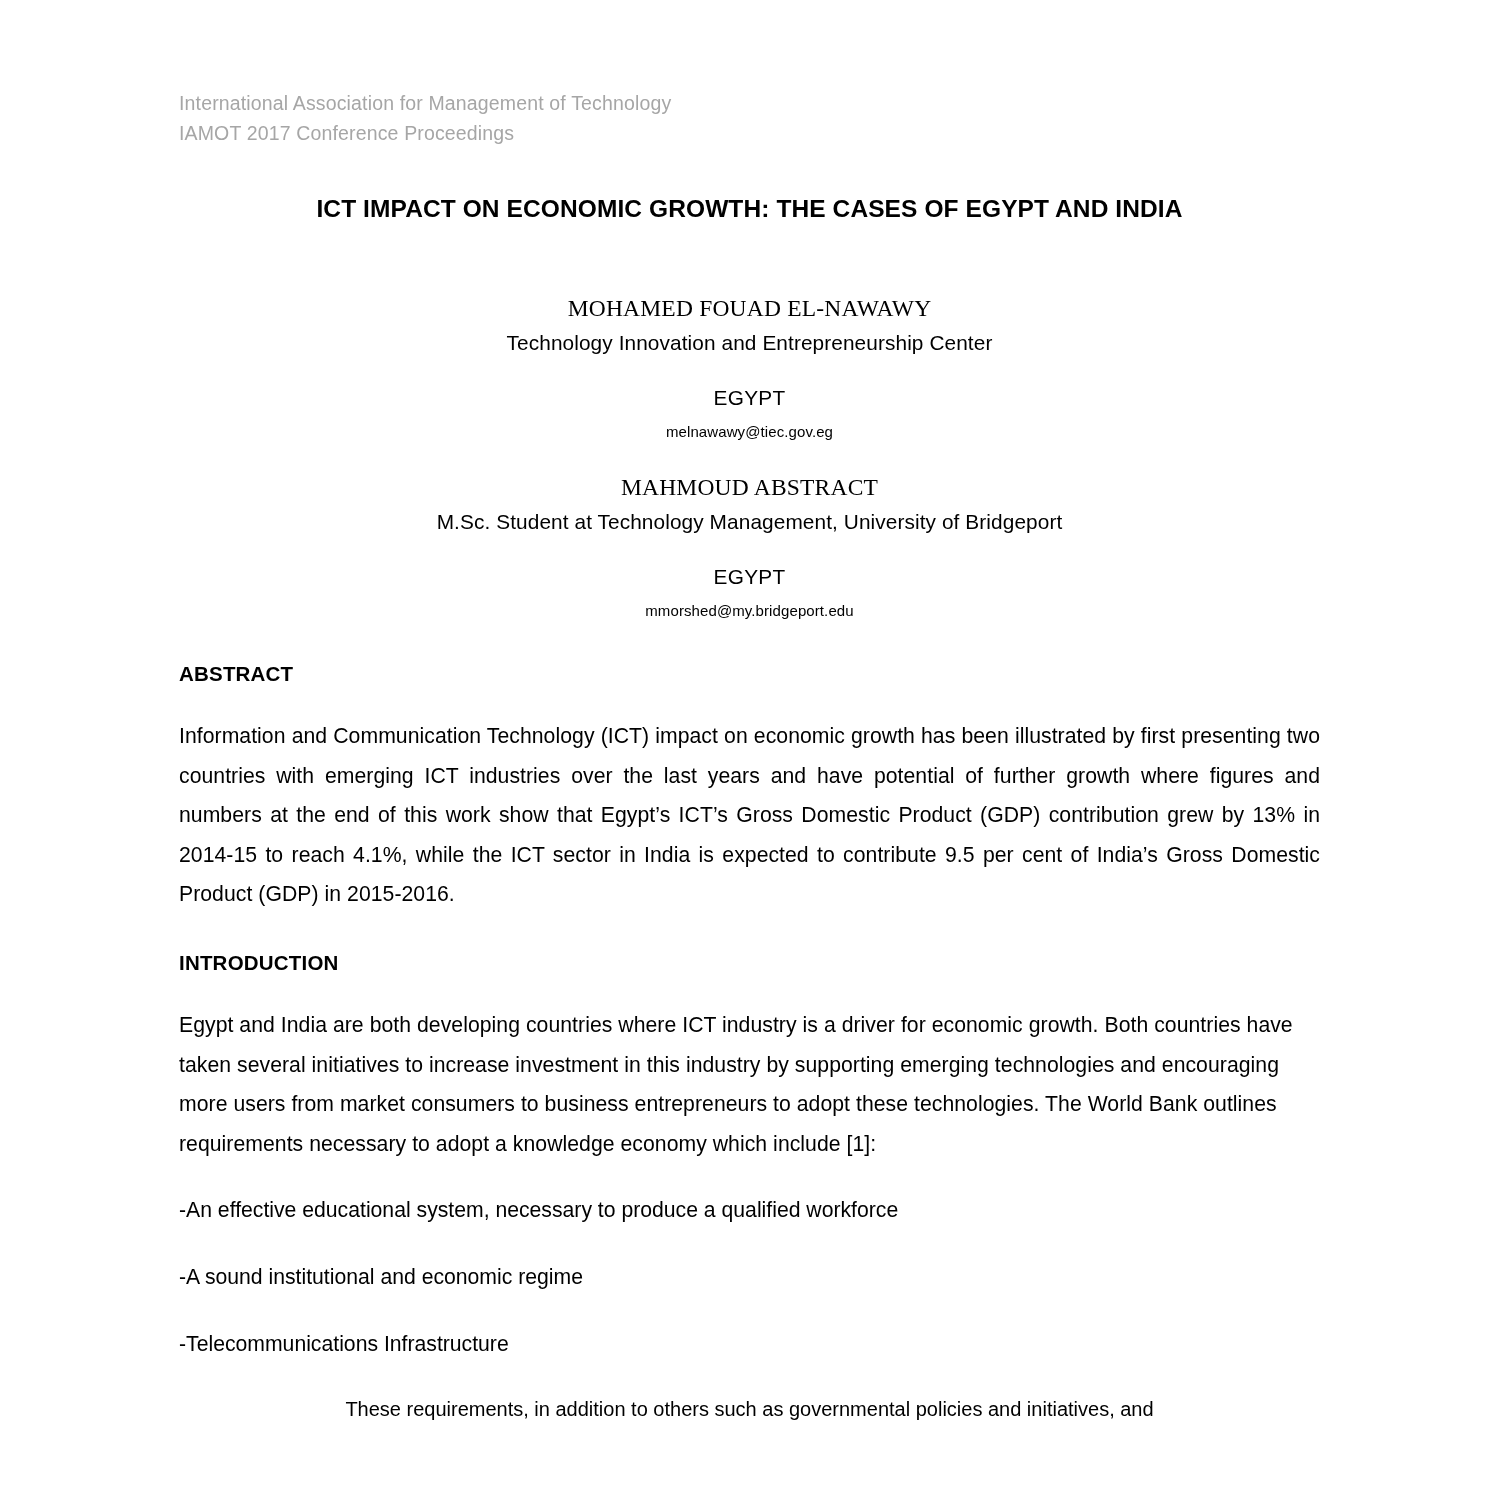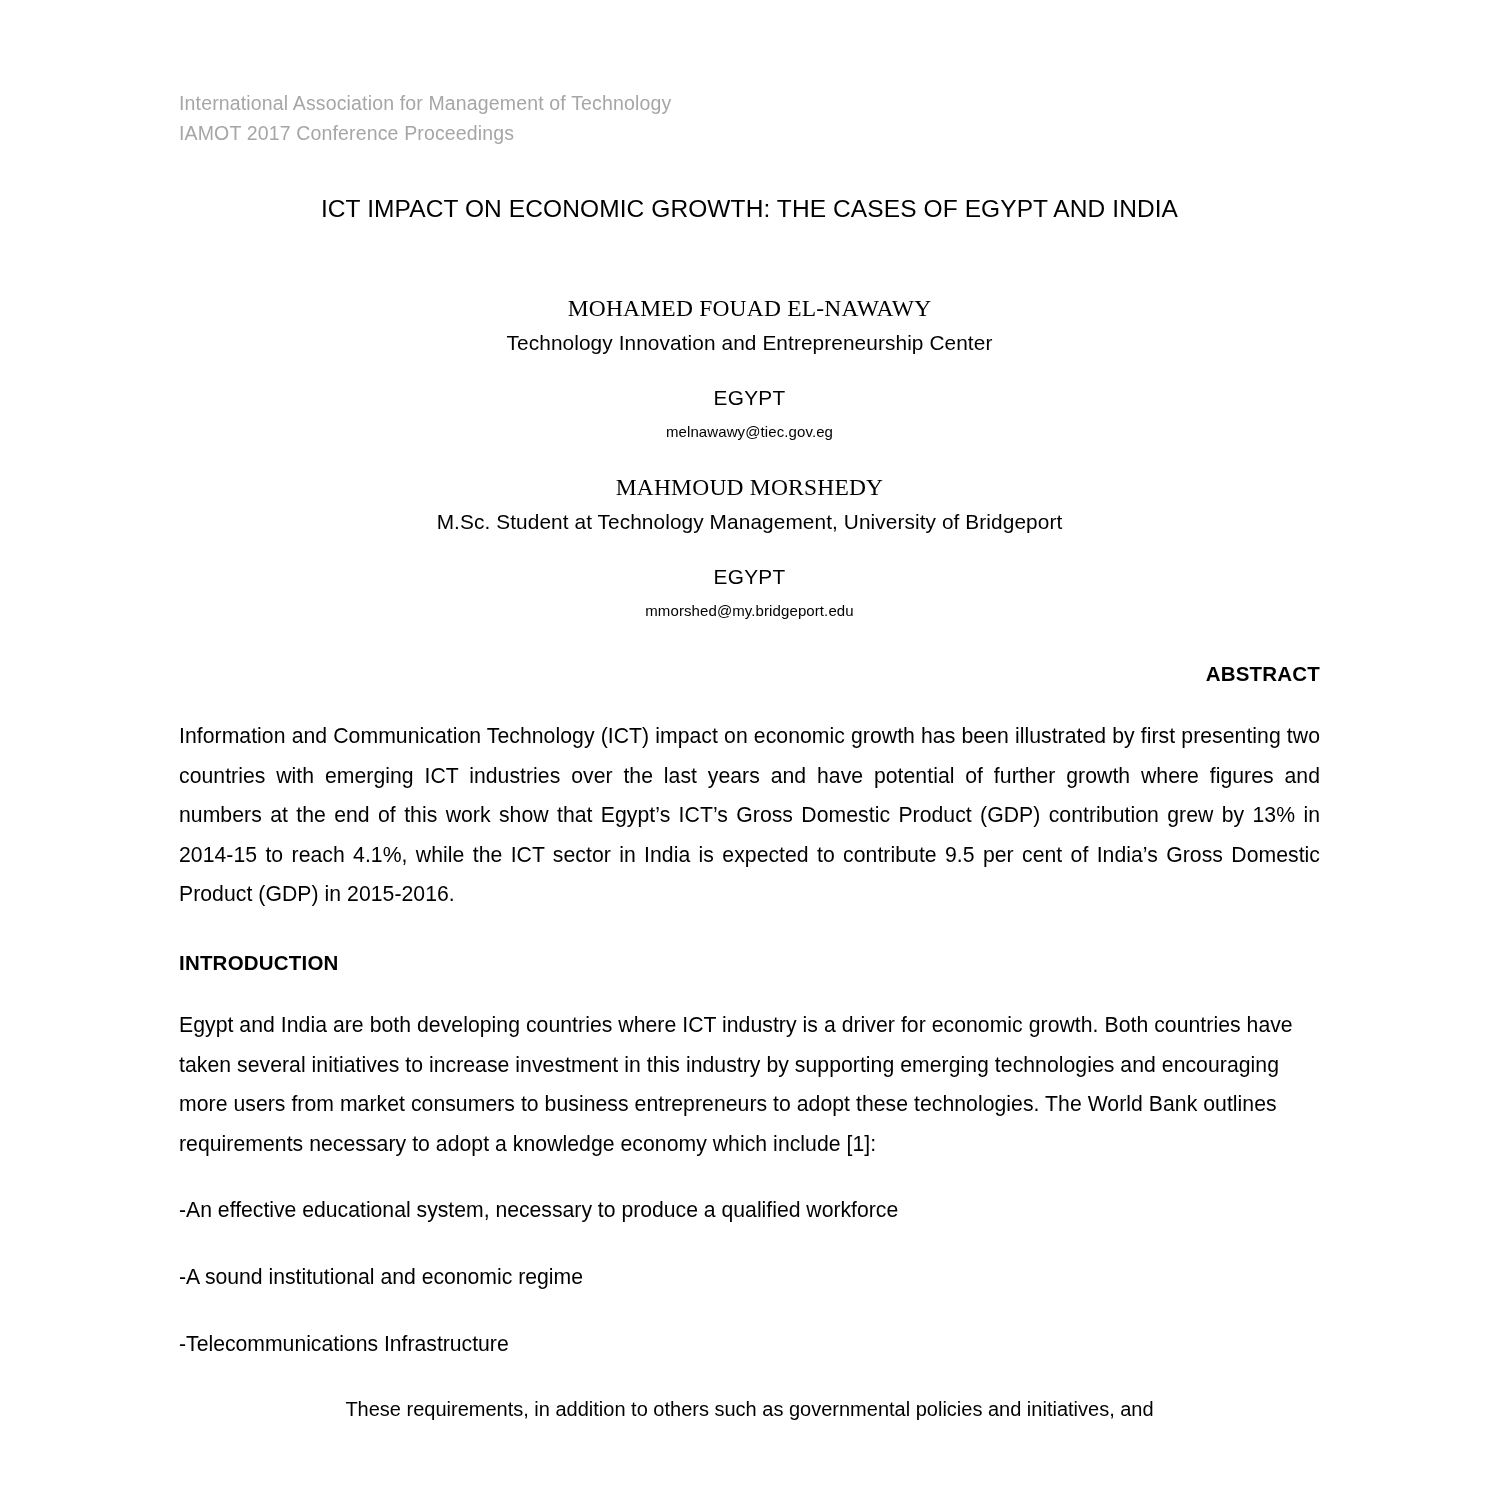--- a/index.html
+++ b/index.html
@@ -42,21 +42,21 @@
     line-height: 30px;
     letter-spacing: 0.15px;
     white-space: nowrap;
   }
 
   
   .doc-title {
     margin-top: 46px;
     text-align: center;
     font-size: 24.5px;
-    font-weight: normal;
+    font-weight: bold;
     letter-spacing: 0.1px;
     line-height: 30px;
   }
 
   
   .author-block {
     text-align: center;
   }
   .author-block.first { margin-top: 66px; }
   .author-block.second { margin-top: 20px; }
@@ -85,21 +85,21 @@
     letter-spacing: 0.1px;
   }
 
   
   .section-heading {
     font-size: 20.5px;
     font-weight: bold;
     line-height: 30px;
     letter-spacing: 0.2px;
   }
-  .section-heading.abstract { margin-top: 31px; text-align: right; }
+  .section-heading.abstract { margin-top: 31px; }
   .section-heading.introduction { margin-top: 34px; }
 
   
   .body-par {
     font-size: 21.2px;
     line-height: 39.6px;
     letter-spacing: 0.05px;
   }
   .body-par.justified {
     text-align: justify;
@@ -144,21 +144,21 @@
     <div class="doc-title">ICT IMPACT ON ECONOMIC GROWTH: THE CASES OF EGYPT AND INDIA</div>
 
     <div class="author-block first">
       <div class="author-name">MOHAMED FOUAD EL-NAWAWY</div>
       <div class="author-affil">Technology Innovation and Entrepreneurship Center</div>
       <div class="author-country">EGYPT</div>
       <div class="author-email">melnawawy@tiec.gov.eg</div>
     </div>
 
     <div class="author-block second">
-      <div class="author-name">MAHMOUD MORSHEDY</div>
+      <div class="author-name">MAHMOUD ABSTRACT</div>
       <div class="author-affil">M.Sc. Student at Technology Management, University of Bridgeport</div>
       <div class="author-country">EGYPT</div>
       <div class="author-email">mmorshed@my.bridgeport.edu</div>
     </div>
 
     <div class="section-heading abstract">ABSTRACT</div>
     <div class="body-par justified">Information and Communication Technology (ICT) impact on economic growth has been illustrated by first presenting two countries with emerging ICT industries over the last years and have potential of further growth where figures and numbers at the end of this work show that Egypt’s ICT’s Gross Domestic Product (GDP) contribution grew by 13% in 2014-15 to reach 4.1%, while the ICT sector in India is expected to contribute 9.5 per cent of India’s Gross Domestic Product (GDP) in 2015-2016.</div>
 
 
     <div class="section-heading introduction">INTRODUCTION</div>

